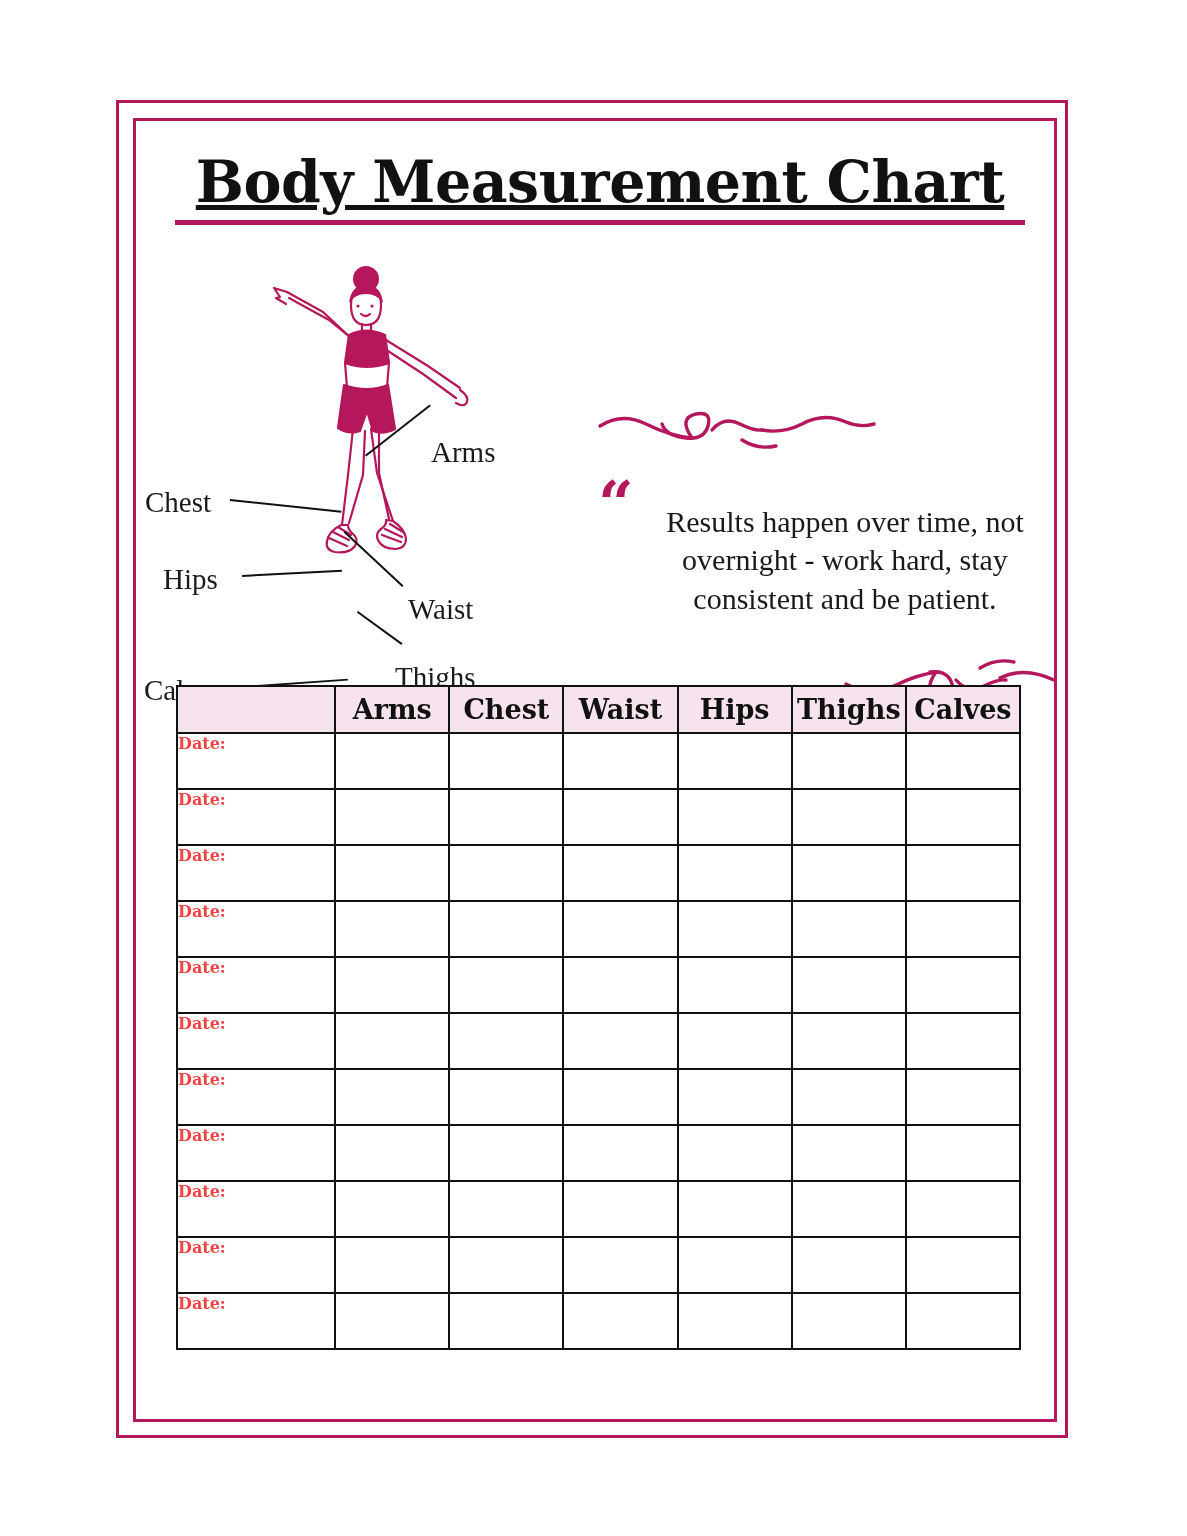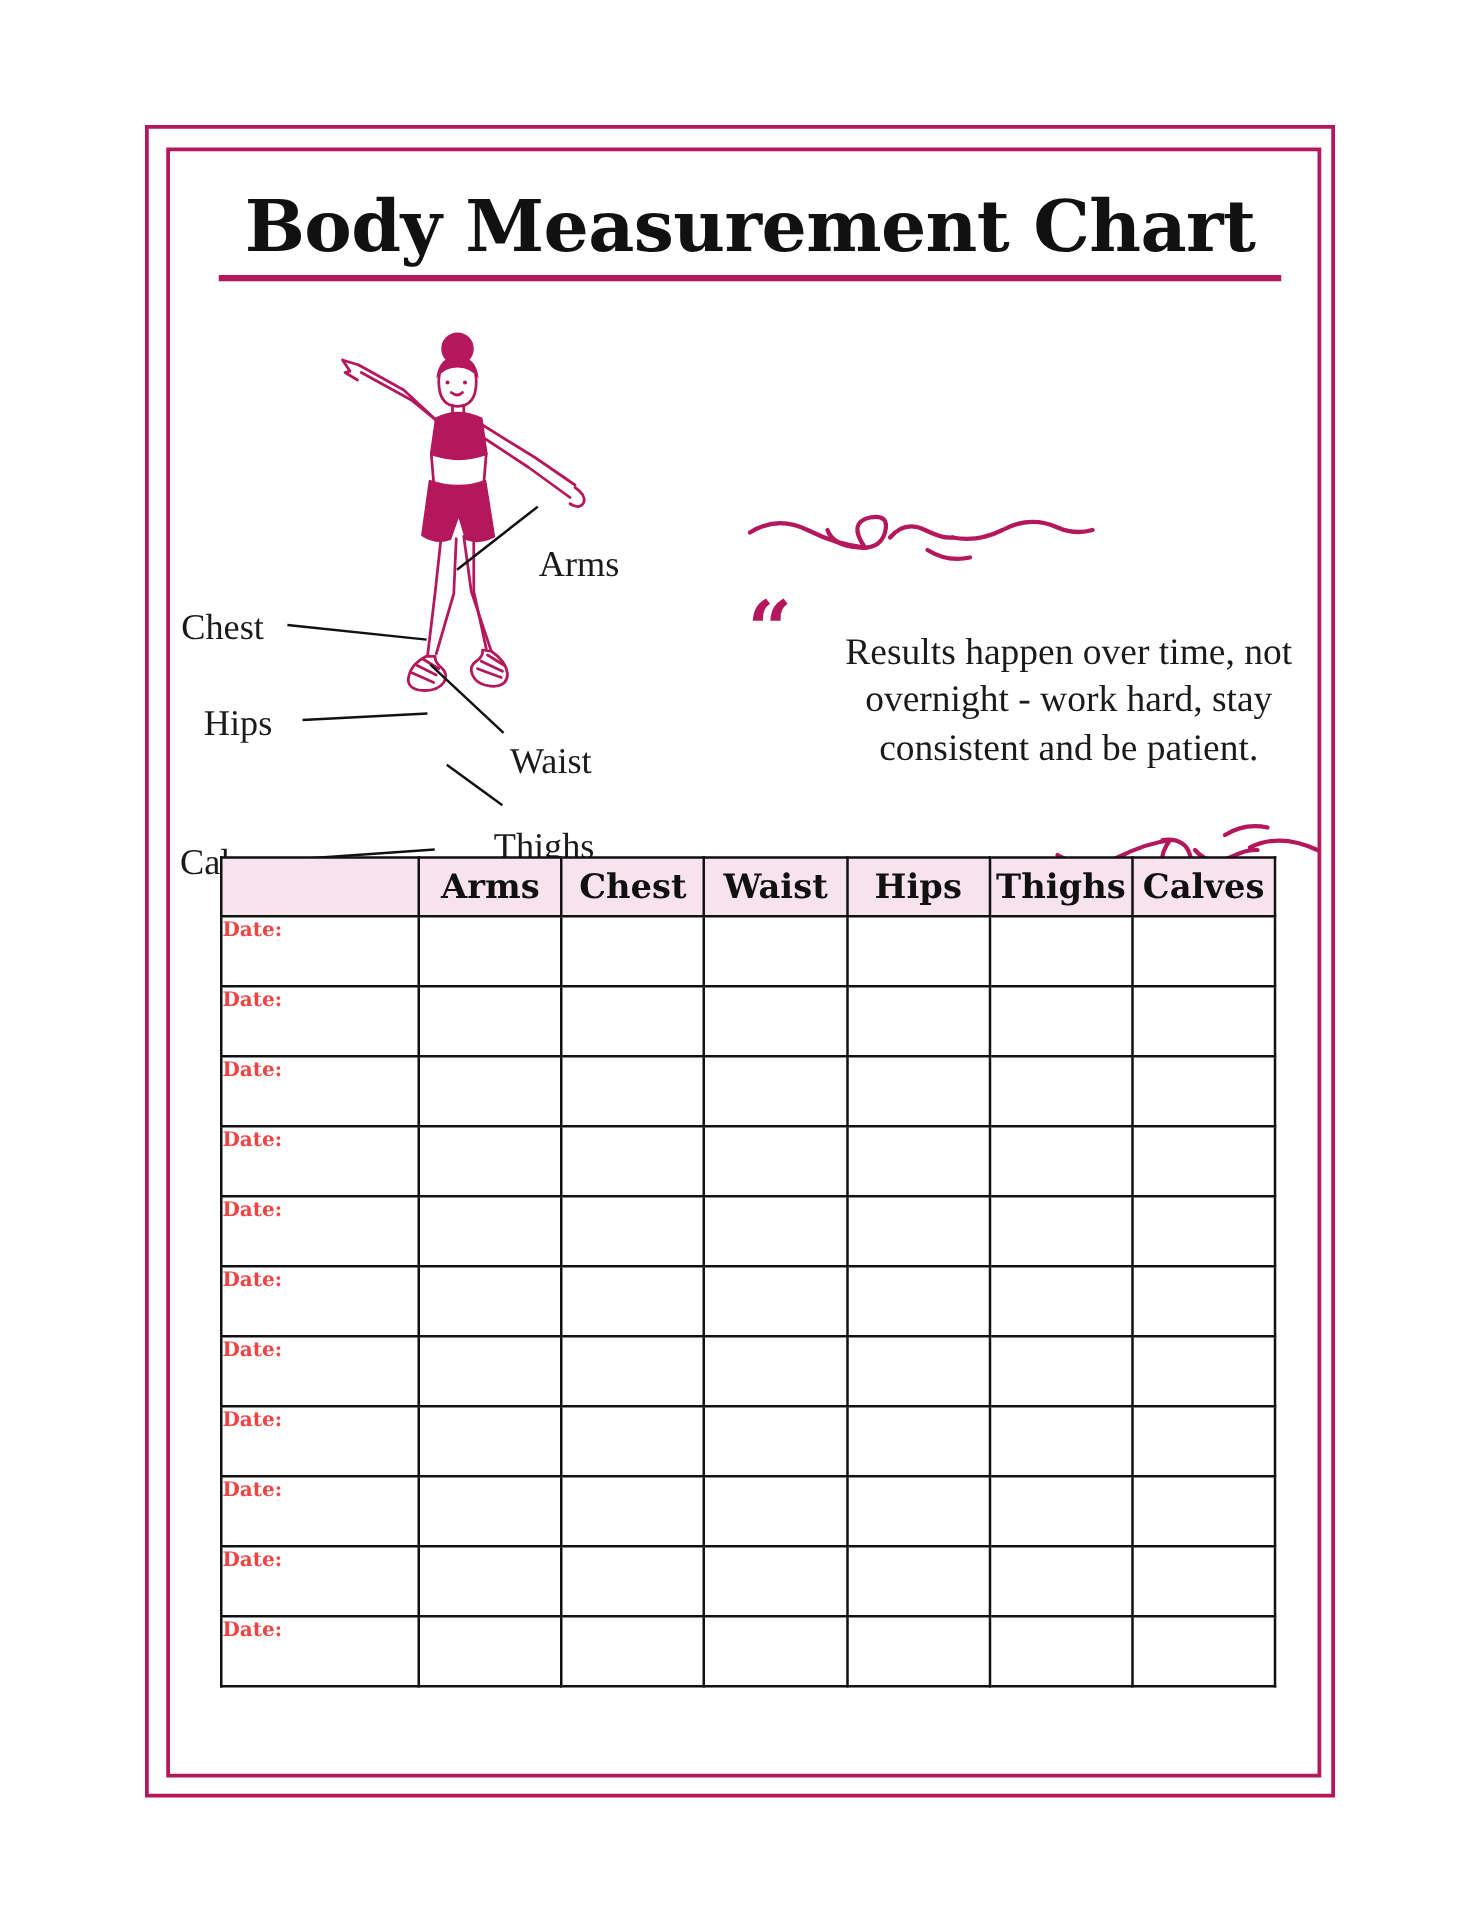--- a/index.html
+++ b/index.html
@@ -49,20 +49,21 @@
     text-align: center;
   }
   .title {
     font-family: "DejaVu Serif", serif;
     font-weight: bold;
     font-size: 57px;
     letter-spacing: -0.5px;
     color: #111111;
     line-height: 1.05;
     white-space: nowrap;
+    text-decoration: underline;
   }
   .title-rule {
     margin: 8px auto 0 auto;
     width: 850px;
     height: 5px;
     background: #b5175c;
   }
 
   
   .upper {
@@ -127,21 +128,21 @@
     left: 18px;
     top: 218px;
     font-family: "DejaVu Serif", serif;
     font-size: 62px;
     line-height: 1;
     color: #b5175c;
     font-weight: bold;
   }
   .quote-text {
     position: absolute;
-    left: 60px;
+    left: 50px;
     top: 248px;
     width: 430px;
     text-align: center;
     font-family: "Liberation Serif", serif;
     font-size: 30px;
     line-height: 1.28;
     color: #1a1a1a;
   }
 
   

